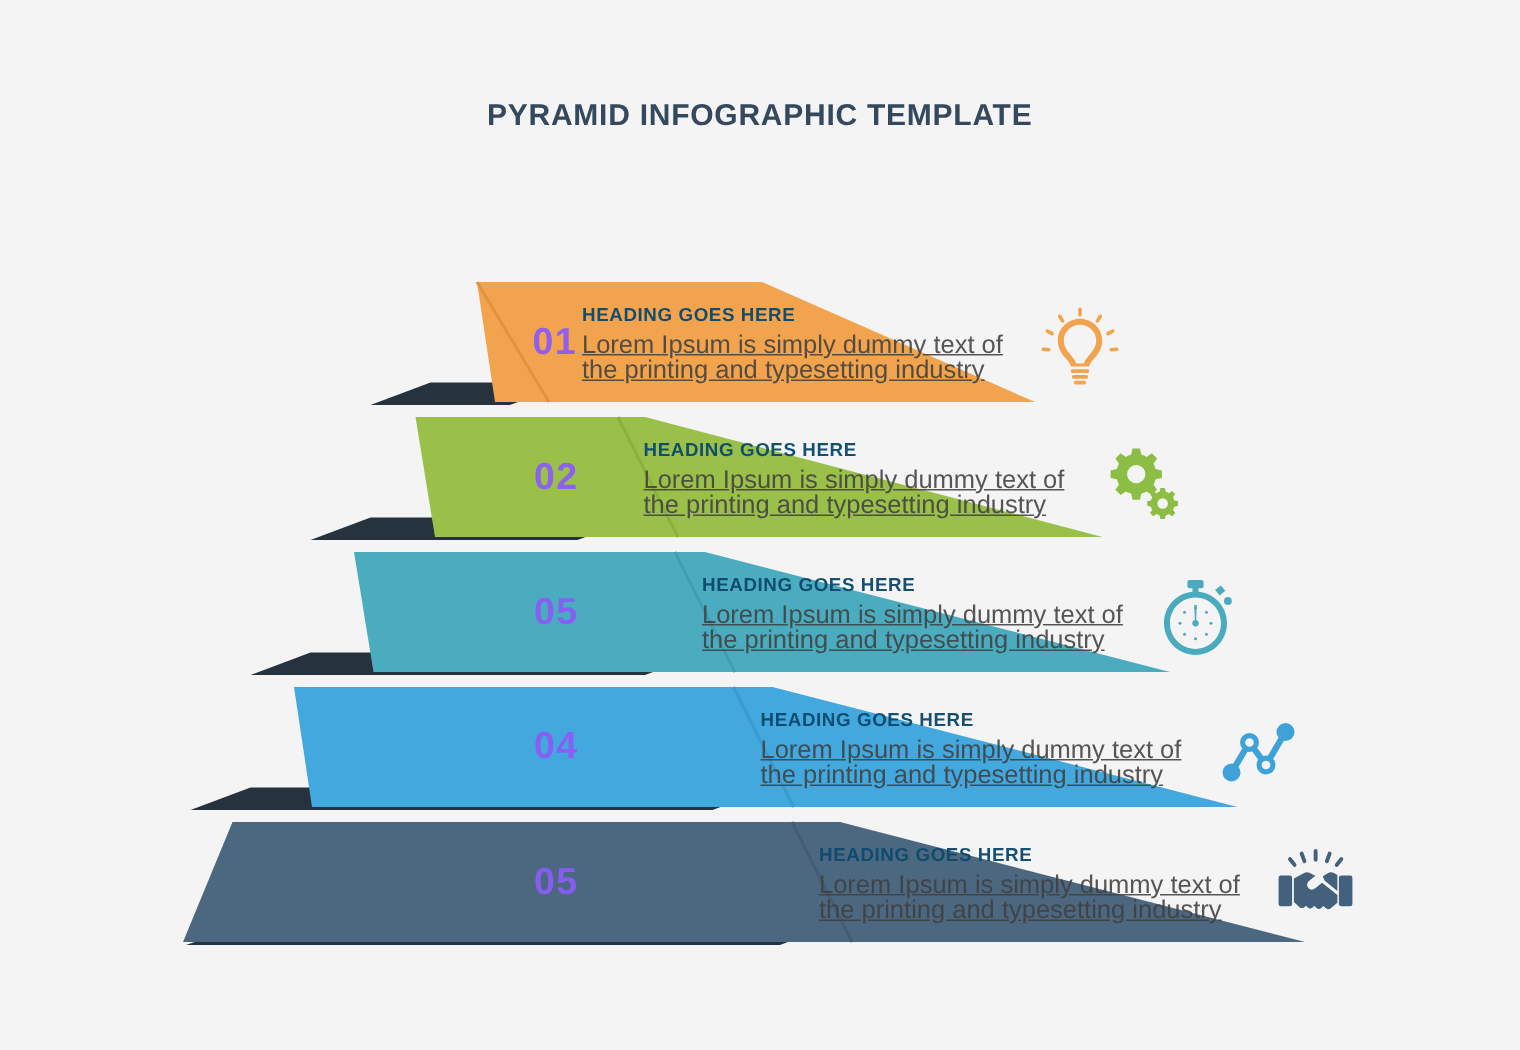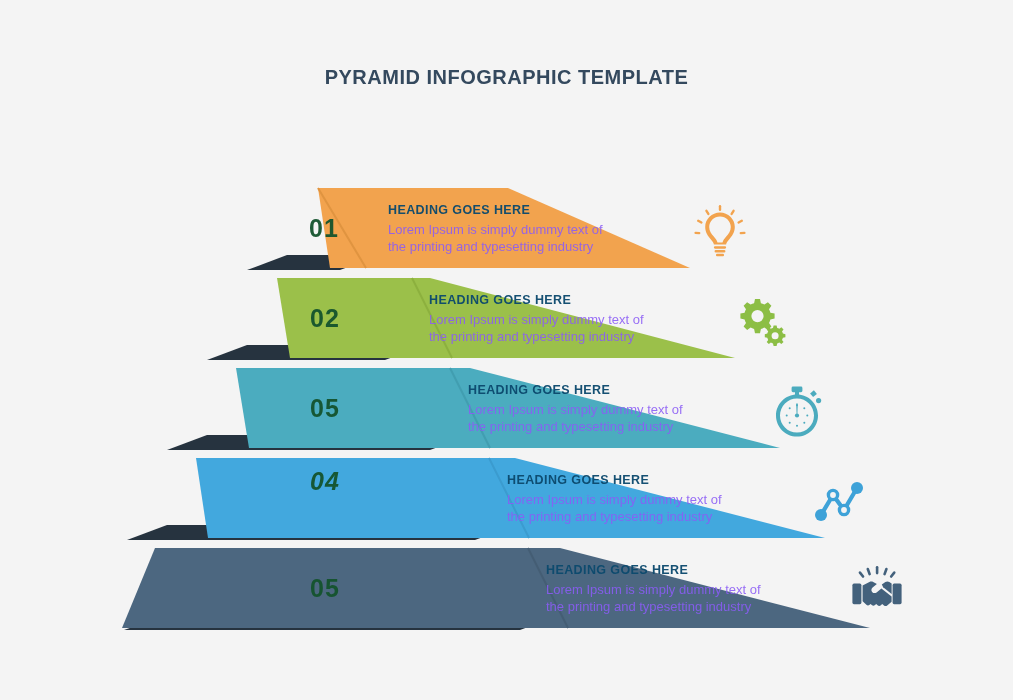--- a/index.html
+++ b/index.html
@@ -45,47 +45,49 @@
 
   .band-svg {
     position: absolute;
     left: 0;
     top: 0;
     overflow: visible;
   }
 
   .num {
     position: absolute;
-    color: #14532d;
+    color: #8b5cf6;
     font-size: 25px;
     font-weight: bold;
     letter-spacing: 1px;
     opacity: 0.95;
+    margin-left: 46px;
   }
 
   .txt {
     position: absolute;
   }
 
   .heading {
     font-size: 12.5px;
     font-weight: bold;
     color: #0c4a6e;
     letter-spacing: 0.4px;
     opacity: 0.96;
     margin-bottom: 4px;
     white-space: nowrap;
   }
 
   .bodyline {
-    font-size: 13px;
-    color: #8b5cf6;
+    font-size: 17px;
+    color: #404040;
     opacity: 0.88;
     line-height: 17px;
     white-space: nowrap;
+    text-decoration: underline;
   }
 
   .icon-wrap {
     position: absolute;
     width: 56px;
     height: 56px;
   }
 
   .icon-wrap svg {
     display: block;
@@ -190,21 +192,21 @@
       </svg>
     </div>
   </div>
 
   <div class="level">
     <svg class="band-svg" width="1013" height="470">
       <polygon points="127,365 167,350 515,350 475,365" fill="#26333f"></polygon>
       <polygon points="196,283 515,283 825,363 208,363" fill="#42a8de"></polygon>
       <line x1="489" y1="283" x2="529" y2="363" stroke="#3b9bcf" stroke-width="2"></line>
     </svg>
-    <div class="num" style="left:310px; top:292px;font-style:italic;">04</div>
+    <div class="num" style="left:310px; top:308px;">04</div>
     <div class="txt" style="left:507px; top:298px;">
       <div class="heading">HEADING GOES HERE</div>
       <div class="bodyline">Lorem Ipsum is simply dummy text of</div>
       <div class="bodyline">the printing and typesetting industry</div>
     </div>
     <div class="icon-wrap" style="left:811px; top:298px;">
       <svg viewBox="0 0 56 56">
         <g fill="none" stroke="#3ea2d8" stroke-width="4.2" stroke-linecap="round" stroke-linejoin="round">
           <polyline points="10,42 22,22 33,37 46,15"></polyline>
         </g>

